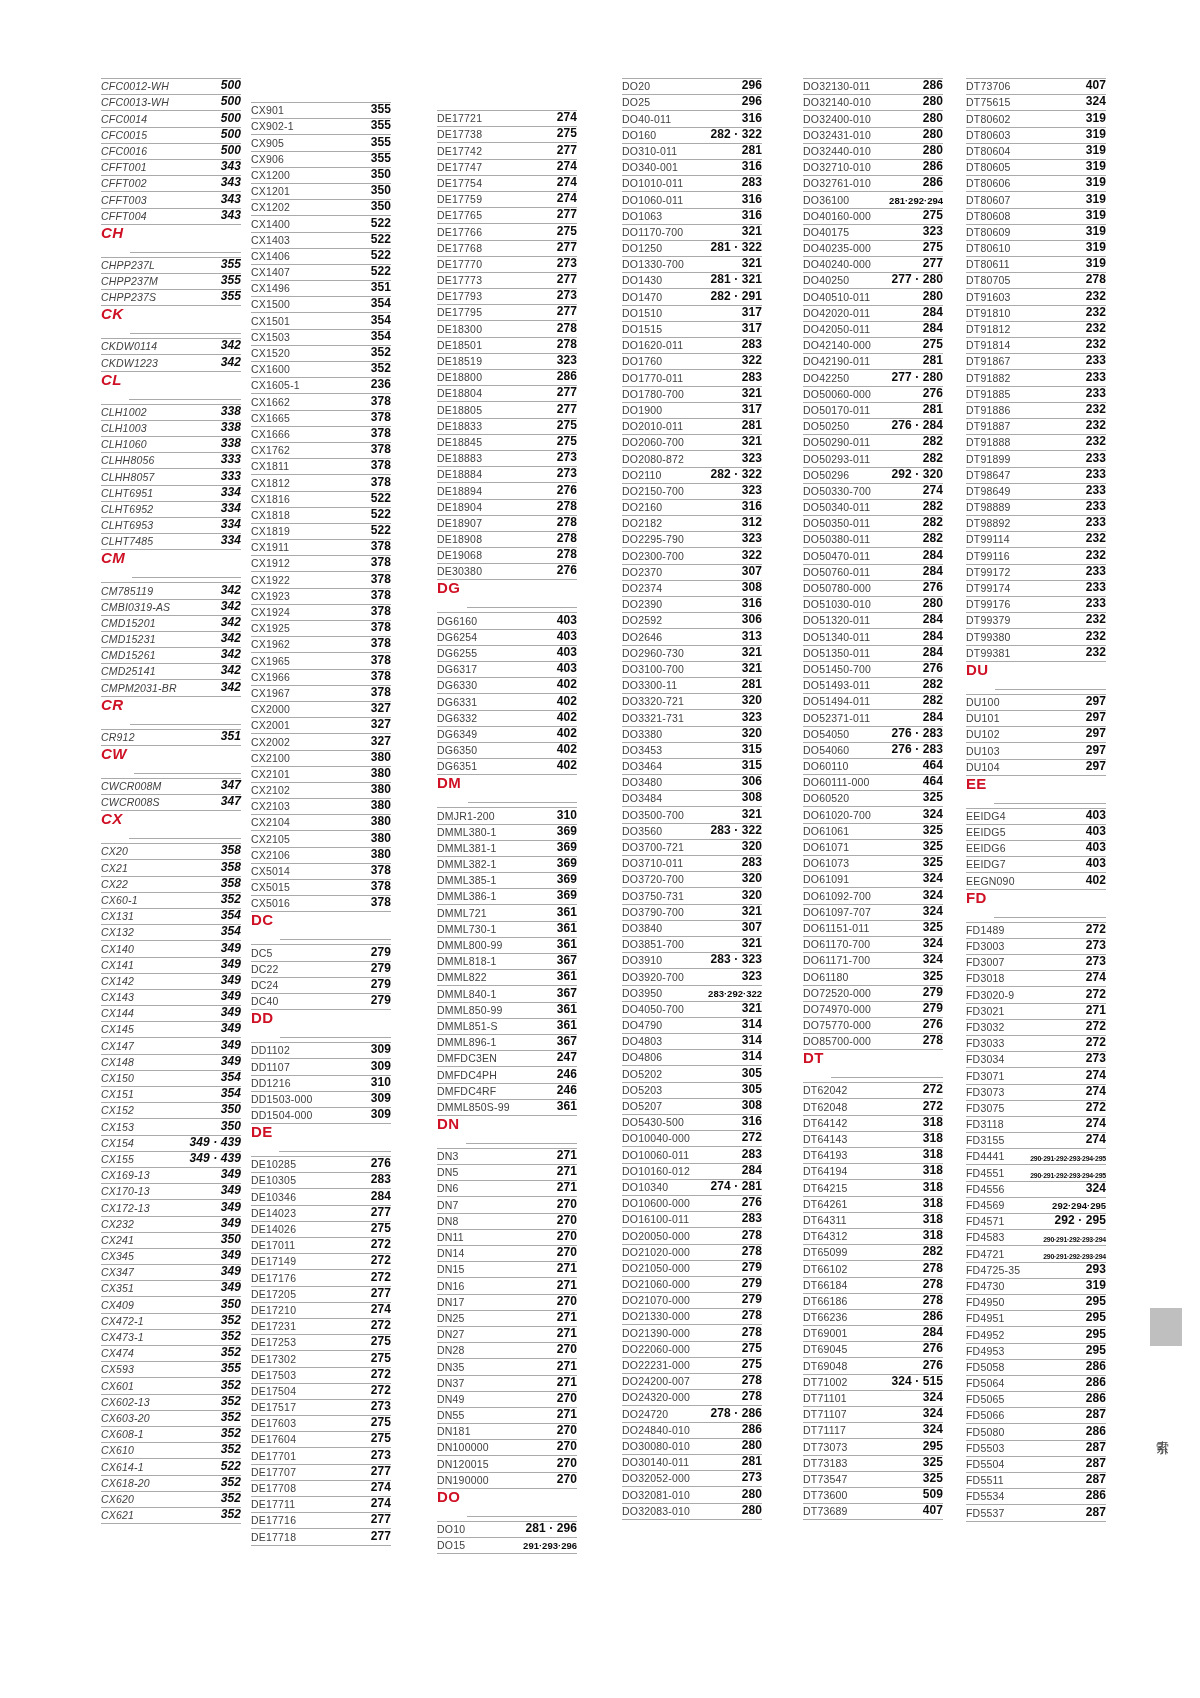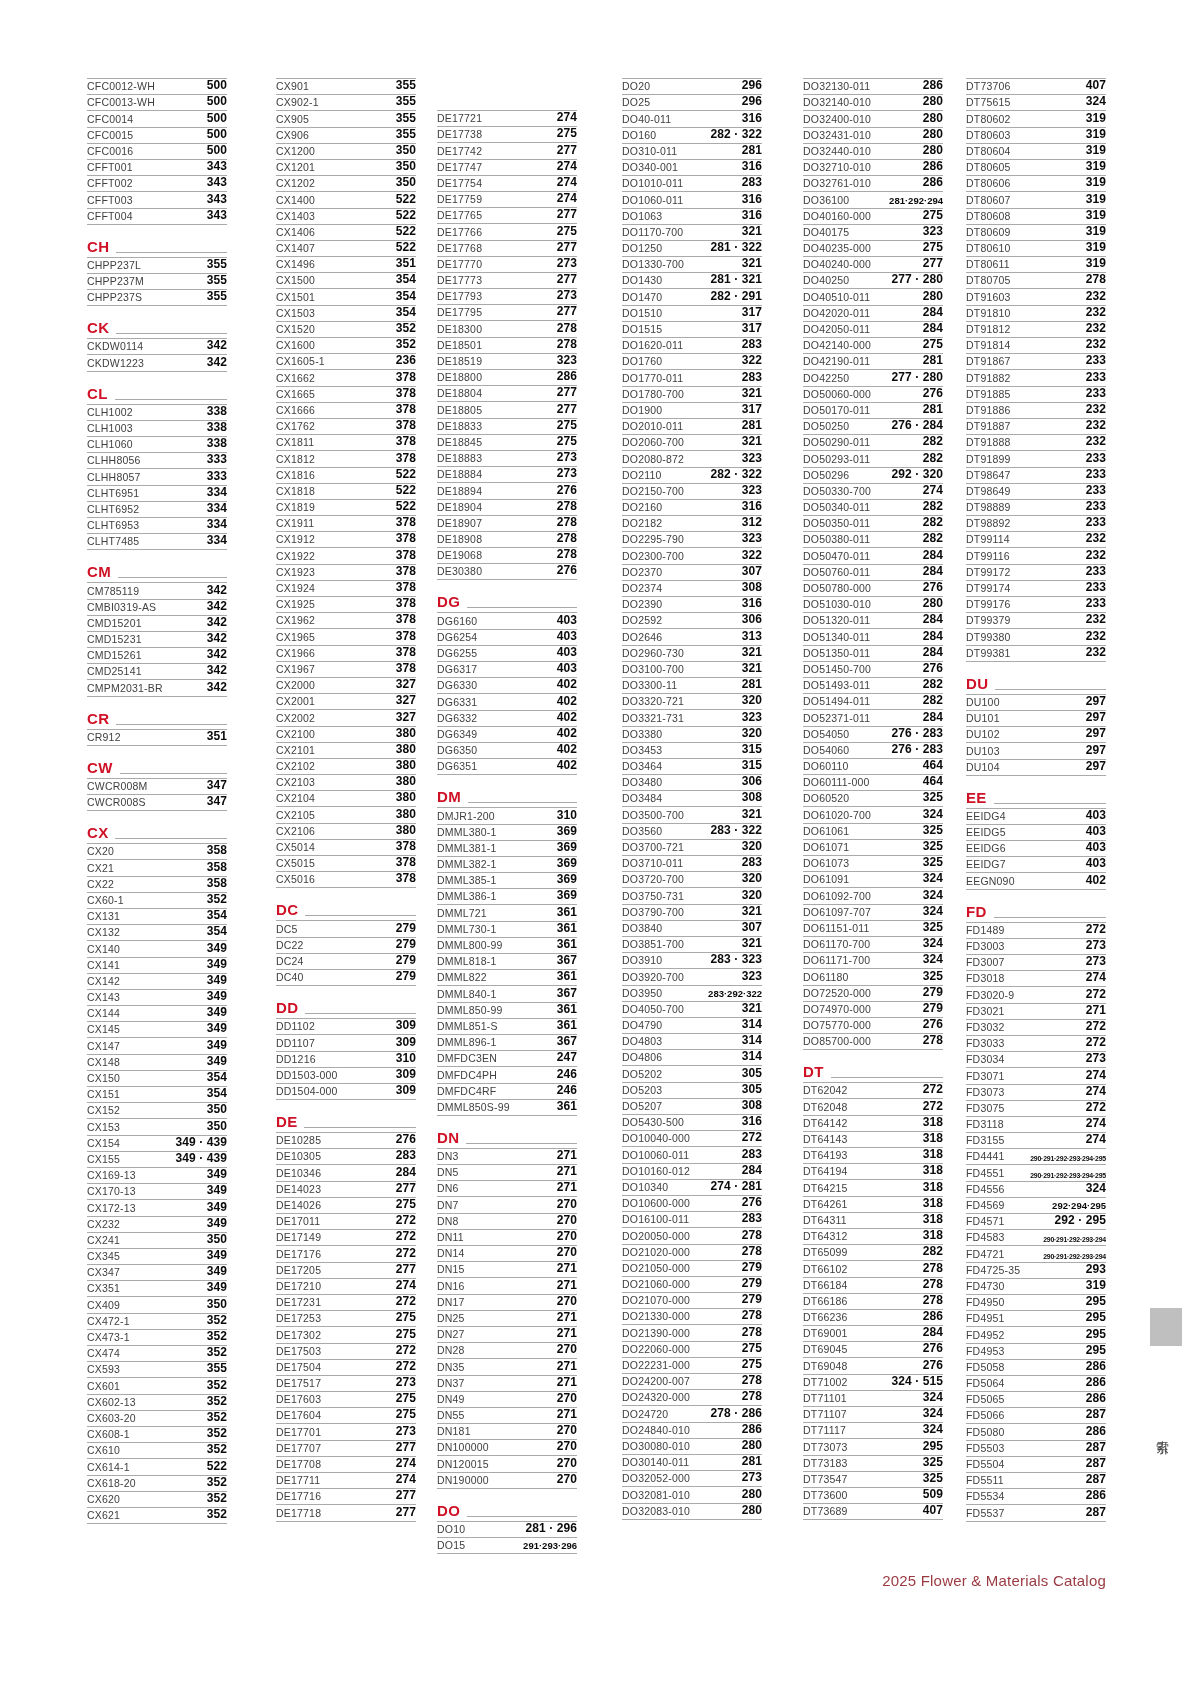--- a/index.html
+++ b/index.html
@@ -3,27 +3,27 @@
 <meta charset="utf-8">
 <style>
   html,body{margin:0;padding:0;}
   body{
     width:1200px;height:1698px;position:relative;background:#ffffff;
     font-family:"Liberation Sans","DejaVu Sans",sans-serif;
     overflow:hidden;
   }
   .page{position:absolute;inset:0;}
   .col{position:absolute;top:78px;width:140px;}
-  .col:nth-child(1){left:87px;}
-  .col:nth-child(2){left:276px;}
+  .col:nth-child(1){left:101px;font-style:italic;}
+  .col:nth-child(2){left:251px;margin-top:24px;}
   .col:nth-child(3){left:437px;margin-top:32px;}
   .col:nth-child(4){left:622px;}
   .col:nth-child(5){left:790px;margin-left:13px;}
   .col:nth-child(6){left:966px;}
-  .hdr{height:32px;display:flex;align-items:flex-end;}
+  .hdr{height:32px;display:flex;}
   .hdrtxt{color:#cf1126;font-weight:bold;font-size:15px;line-height:1;padding-bottom:3px;letter-spacing:0.3px;}
   .hdr::after{content:"";flex:1;border-bottom:1px solid #aaaaaa;margin-left:7px;margin-bottom:4px;}
   .list{border-top:1px solid #aaaaaa;}
   .row{
     box-sizing:border-box;height:16.2px;border-bottom:1px solid #aaaaaa;
     display:flex;justify-content:space-between;align-items:flex-end;
     padding-bottom:2px;white-space:nowrap;
   }
   .pn{font-size:10.5px;color:#404040;letter-spacing:0.2px;}
   .pg{font-size:12px;font-weight:bold;color:#0a0a0a;letter-spacing:0.1px;}
@@ -2147,16 +2147,15 @@
             <span class="pn">FD5534</span>
             <span class="pg">286</span>
           </div>
           <div class="row">
             <span class="pn">FD5537</span>
             <span class="pg">287</span>
           </div>
         </div>
       </div>
     </div>
-  <div class="footer">2025 Flower &amp; Materials Catalog</div>
   <div class="edge-tab-box"></div>
   <div class="edge-tab-label">索引</div>
 </div>
 
 </body></html>

